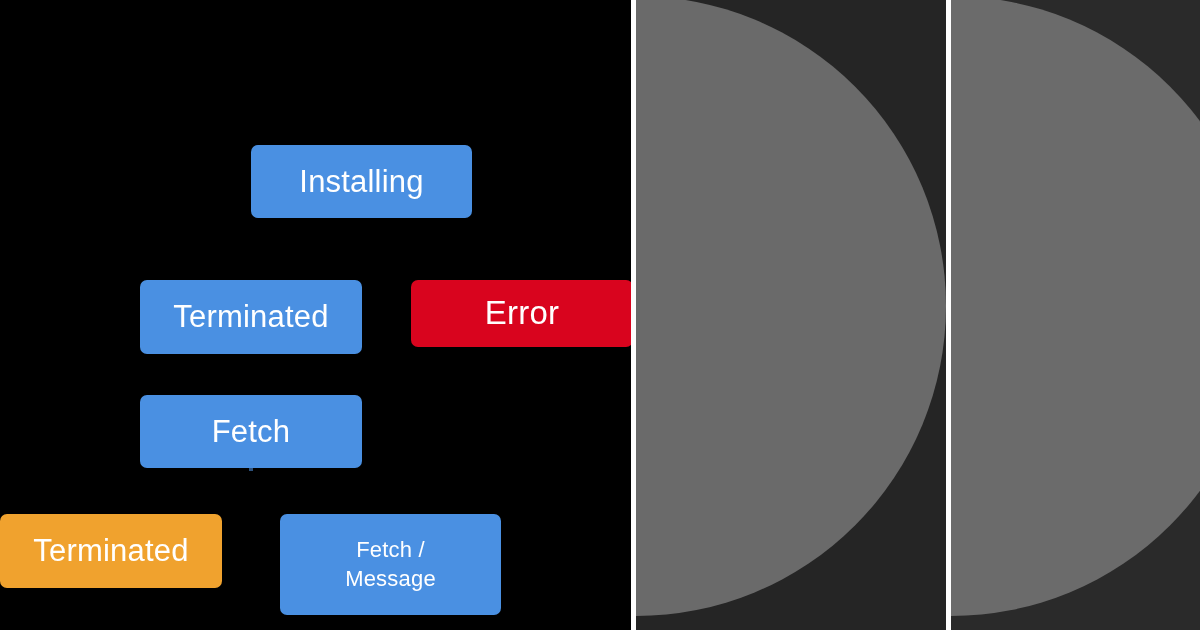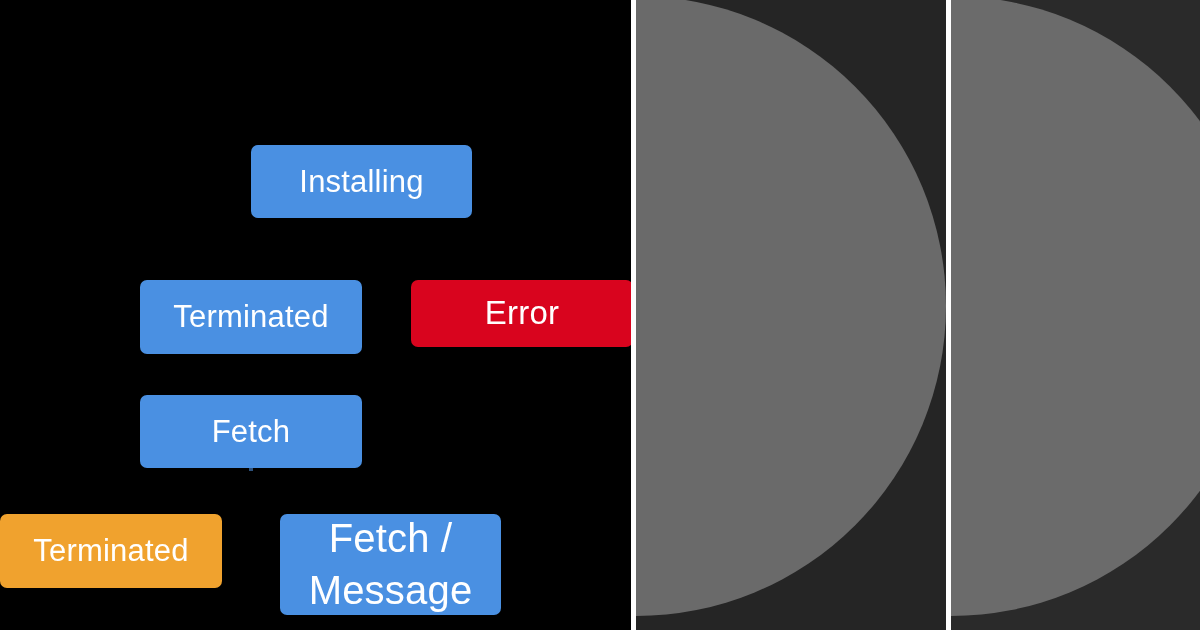--- a/index.html
+++ b/index.html
@@ -58,21 +58,21 @@
   .node-idle {
     left: 140px;  top: 395px;  width: 222px; height: 73px;
     font-size: 31px;
   }
   .node-terminated {
     left: 0px;    top: 514px;  width: 222px; height: 74px;
     font-size: 31px;
   }
   .node-fetch {
     left: 280px;  top: 514px;  width: 221px; height: 101px;
-    font-size: 40px;
+    font-size: 22px;
     line-height: 1.28;
   }
 
   
   .connector {
     position: absolute;
     background: #3f6fa8;
   }
   .conn-idle-down {
     left: 249px; top: 464px; width: 4px; height: 7px;

